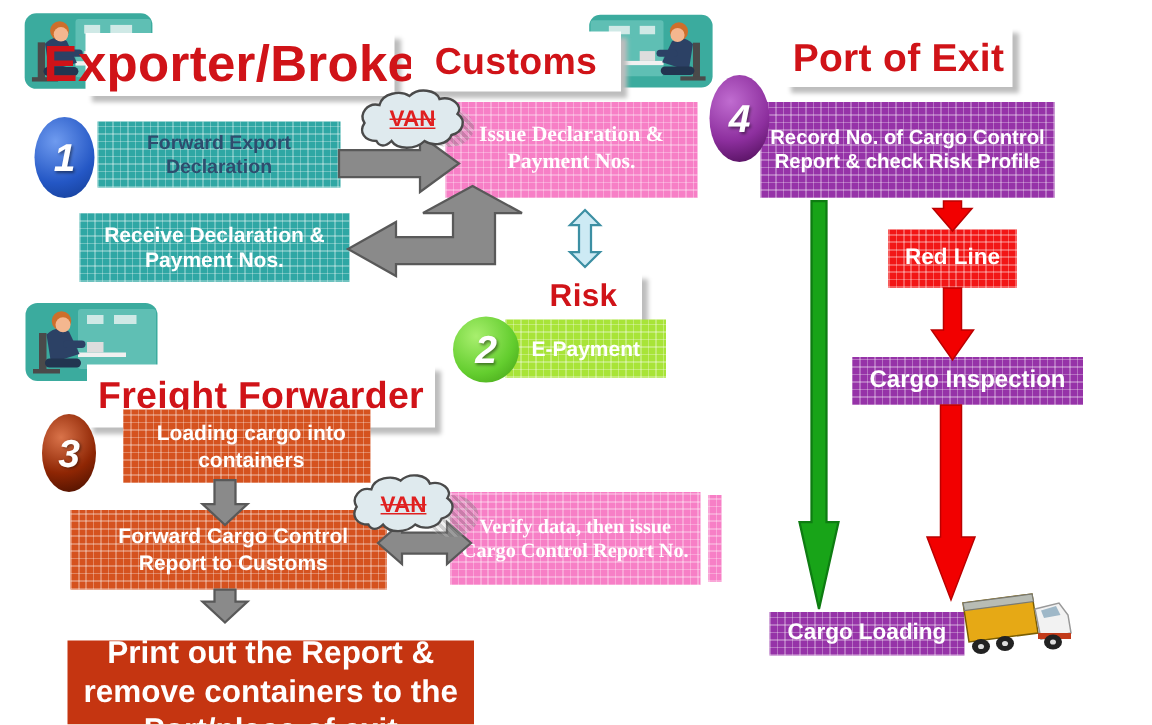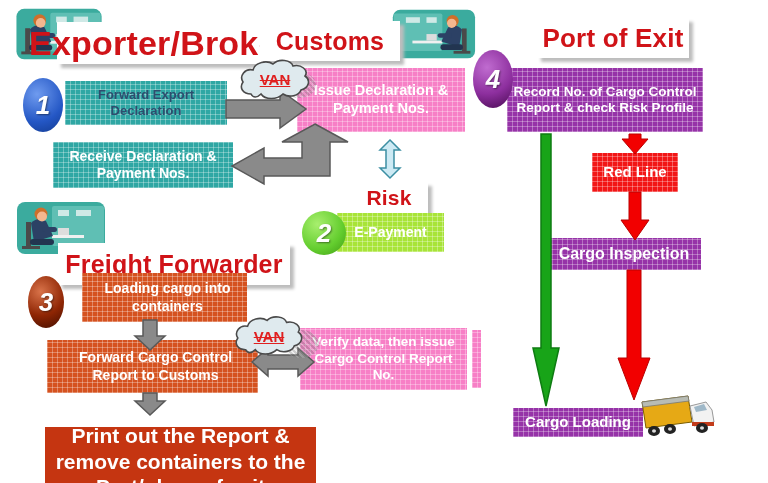--- a/index.html
+++ b/index.html
@@ -9,21 +9,21 @@
   .title-box{position:absolute;background:#fff;display:flex;align-items:center;justify-content:center;
              color:var(--title-red);font-weight:bold;box-shadow:4px 4px 3px #bdbdbd;z-index:3;
              letter-spacing:.2px;}
   
   .box{position:absolute;display:flex;align-items:center;justify-content:center;text-align:center;
        color:#fff;font-weight:bold;z-index:4;line-height:1.22;padding:2px 6px;box-sizing:border-box;}
   .pattern{background-image:
       repeating-linear-gradient(0deg, rgba(255,255,255,.30) 0 1px, transparent 1px 5px),
       repeating-linear-gradient(90deg, rgba(255,255,255,.30) 0 1px, transparent 1px 5px);}
   .teal{background-color:var(--teal);}
-  .pink{background-color:var(--pink);}
+  .pink{background-color:var(--pink);font-family:Liberation Serif, serif;}
   .purple{background-color:var(--purple);}
   .orange{background-color:var(--orange);padding-left:12px;}
   .redbox{background-color:var(--red-box);}
   .greenbox{background-color:var(--green-box);}
   .solid-red{background-color:var(--orange-solid);}
   
   .badge{position:absolute;border-radius:50%;display:flex;align-items:center;justify-content:center;
          color:#fff;font-weight:bold;font-style:italic;font-size:26px;z-index:7;
          text-shadow:1px 1px 2px rgba(0,0,0,.45);}
   .b-blue{background:radial-gradient(circle at 35% 30%, #6f9bef, var(--badge-blue) 60%, #123a8f);}
@@ -98,37 +98,37 @@
     <rect x="6" y="48" width="18" height="3" fill="#4a4a4a"></rect>
     <path d="M15 25 q7 -7 15 -2 l7 15 -19 6 z" fill="#2c4165"></path>
     <rect x="14" y="41" width="24" height="6" rx="3" fill="#223550"></rect>
     <rect x="26" y="29" width="15" height="5" rx="2.5" fill="#2c4165"></rect>
     <circle cx="25" cy="16" r="6.5" fill="#cd6f2b"></circle>
     <circle cx="26" cy="18.5" r="5" fill="#f4b78f"></circle>
   </svg>
 </div>
 
   <div class="title-box" style="left:57px;top:22px;width:206px;height:42px;font-size:34px;">Exporter/Broker</div>
-  <div class="title-box" style="left:260px;top:21px;width:140px;height:40px;font-size:25px;">Customs</div>
-  <div class="title-box" style="left:523px;top:18px;width:152px;height:40px;font-size:26px;margin-left:14px;">Port of Exit</div>
+  <div class="title-box" style="left:274px;top:21px;width:140px;height:40px;font-size:25px;">Customs</div>
+  <div class="title-box" style="left:523px;top:18px;width:152px;height:40px;font-size:26px;">Port of Exit</div>
   <div class="title-box" style="left:58px;top:222px;width:232px;height:42px;font-size:25px;margin-top:21px;">Freight Forwarder</div>
   <div class="title-box" style="left:350px;top:182px;width:78px;height:32px;font-size:21px;">Risk</div>
 
   <div class="badge b-blue" style="left:23px;top:78px;width:40px;height:54px;">1</div>
   <div class="badge b-green" style="left:302px;top:211px;width:44px;height:44px;">2</div>
   <div class="badge b-maroon" style="left:28px;top:276px;width:36px;height:52px;">3</div>
   <div class="badge b-purple" style="left:473px;top:50px;width:40px;height:58px;">4</div>
 
   <div class="box teal pattern" style="left:65px;top:81px;width:162px;height:44px;font-size:13px;color:var(--teal-text);">Forward Export Declaration</div>
   <div class="box pink pattern" style="left:297px;top:68px;width:168px;height:64px;font-size:14.5px;">Issue Declaration &amp; Payment Nos.</div>
   <div class="box teal pattern" style="left:53px;top:142px;width:180px;height:46px;font-size:14px;">Receive Declaration &amp; Payment Nos.</div>
   <div class="box greenbox pattern" style="left:337px;top:213px;width:107px;height:39px;font-size:14px;">E-Payment</div>
   <div class="box redbox pattern" style="left:592px;top:153px;width:86px;height:39px;font-size:15px;">Red Line</div>
   <div class="box purple pattern" style="left:507px;top:68px;width:196px;height:64px;font-size:13.5px;">Record No. of Cargo Control Report &amp; check Risk Profile</div>
-  <div class="box purple pattern" style="left:547px;top:238px;width:154px;height:32px;font-size:16px;">Cargo Inspection</div>
+  <div class="box purple pattern" style="left:568px;top:238px;width:154px;height:32px;font-size:16px;">Cargo Inspection</div>
   <div class="box purple pattern" style="left:513px;top:408px;width:130px;height:29px;font-size:15px;">Cargo Loading</div>
   <div class="box orange pattern" style="left:82px;top:273px;width:165px;height:49px;font-size:14px;">Loading cargo into containers</div>
   <div class="box orange pattern" style="left:47px;top:340px;width:211px;height:53px;font-size:14px;">Forward Cargo Control Report to Customs</div>
   <div class="box pink pattern" style="left:300px;top:328px;width:167px;height:62px;font-size:13.5px;">Verify data, then issue Cargo Control Report No.</div>
   <div class="strip pink pattern box" style="left:472px;top:330px;width:9px;height:58px;padding:0;"></div>
   <div class="box solid-red" style="left:45px;top:427px;width:271px;height:69px;font-size:21px;">Print out the Report &amp; remove containers to the Port/place of exit</div>
 
   <svg class="connectors" width="768" height="483" viewBox="0 0 768 483">
     <polygon points="226,100 280,100 280,90 306,109 280,128 280,118 226,118" style="fill:var(--arrow-gray)" stroke="#595959" stroke-width="1.5"></polygon>
     <polygon points="315,124 348,142 330,142 330,176 264,176 264,184 232,166 264,148 264,158 302,158 302,142 282,142" style="fill:var(--arrow-gray)" stroke="#595959" stroke-width="1.5"></polygon>

